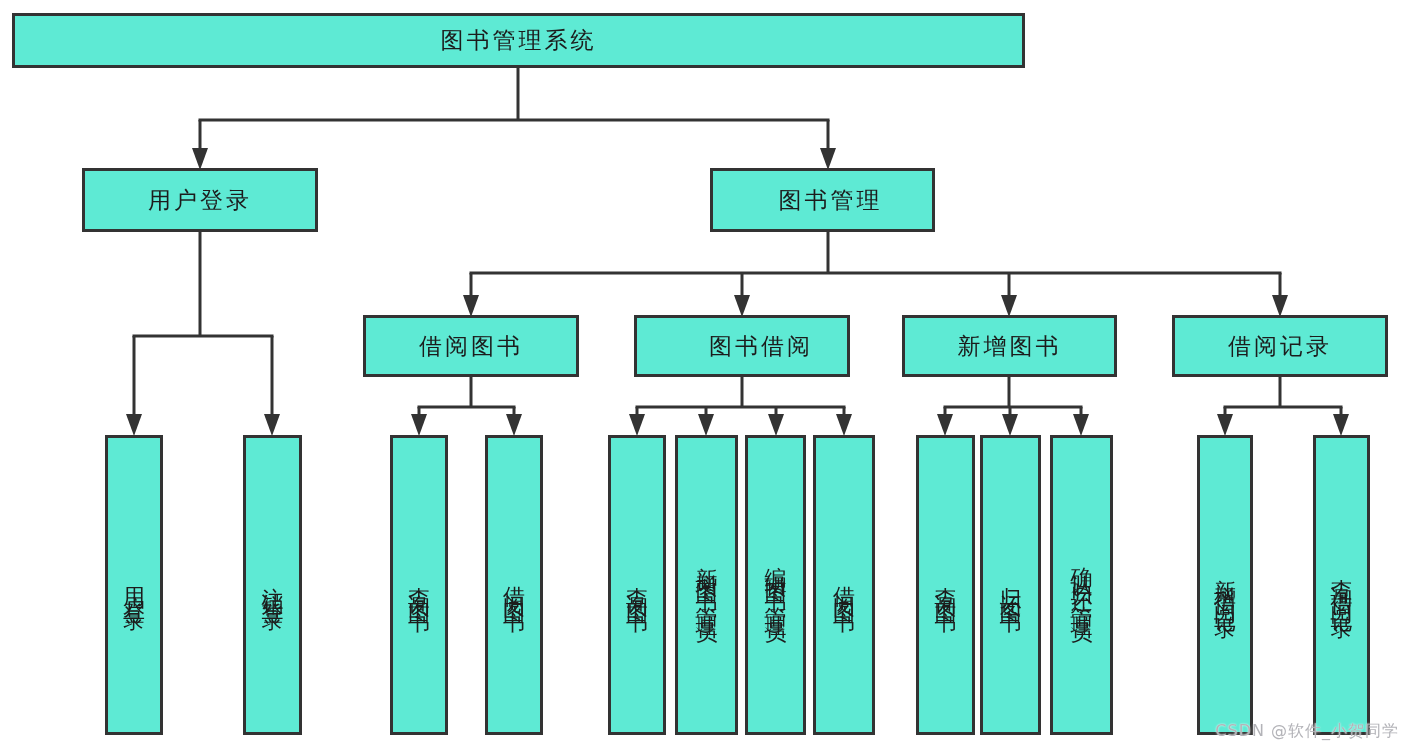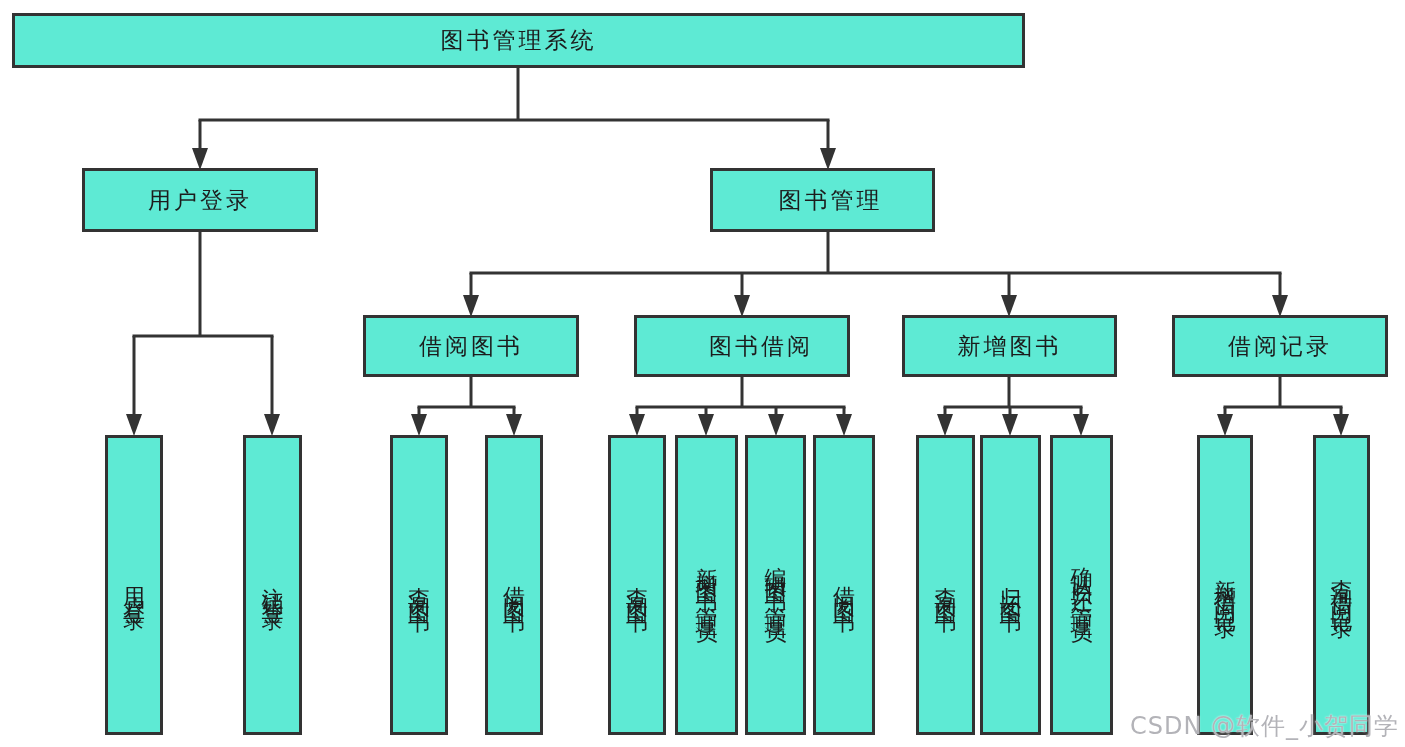--- a/index.html
+++ b/index.html
@@ -27,21 +27,21 @@
   .h { font-size: 23px; letter-spacing: 3px; white-space: nowrap; }
   .v {
     writing-mode: vertical-rl;
     text-orientation: mixed;
     font-size: 22px;
     letter-spacing: 8px;
     line-height: 1.1;
   }
   .watermark {
     position: absolute; right: 6px; bottom: 5px; z-index: 3;
-    font-size: 24px;
+    font-size: 16px;
     color: var(--wm, #b3b3b8);
     letter-spacing: 1px;
     text-shadow: 0 0 2px #ffffff;
     white-space: nowrap;
   }
 </style>
 </head>
 <body>
 
 <div class="canvas">

